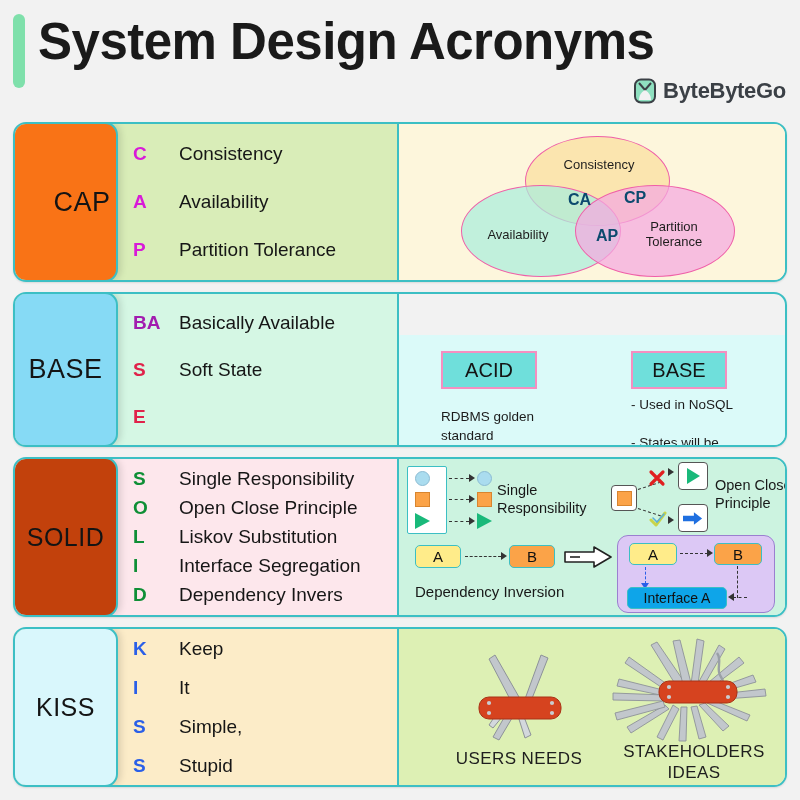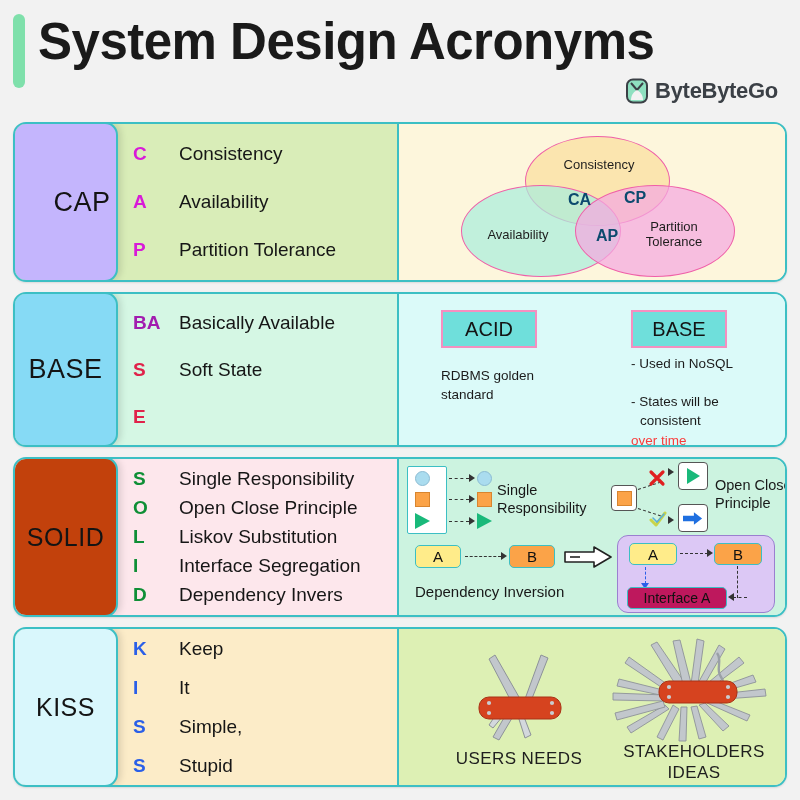--- a/index.html
+++ b/index.html
@@ -18,21 +18,21 @@
     position: absolute; left: 13px; top: 14px;
     width: 12px; height: 74px; border-radius: 6px;
     background: #7fe0ab;
   }
   .title {
     position: absolute; left: 38px; top: 12px;
     font-size: 51px; font-weight: bold; letter-spacing: -0.5px;
     color: #1a1a1a; white-space: nowrap;
   }
   .brand {
-    position: absolute; right: 22px; top: 78px;
+    position: absolute; right: 14px; top: 78px;
     display: flex; align-items: center; gap: 6px; text-align: center;
   }
   .brand-logo { width: 24px; height: 26px; display: block; }
   .brand-text {
     font-size: 22px; font-weight: bold; color: #3b4046; letter-spacing: -0.3px;
   }
 
   
   .card {
     position: absolute; left: 13px; width: 774px;
@@ -131,21 +131,21 @@
       <path d="M6 5 L12 12 L18 5" fill="none" stroke="#3b4046" stroke-width="2"></path>
       <path d="M6 22 C6 16 10 13 12 12 C14 13 18 16 18 22" fill="#f2f2f2" stroke="none"></path>
       <path d="M6 5 L6 22 M18 5 L18 22" stroke="#3b4046" stroke-width="0"></path>
     </svg>
     <div class="brand-text">ByteByteGo</div>
   </div>
 </div>
 
 <div class="card" id="card-cap">
   <div class="card-left" style="background: rgb(217, 237, 184);">
-    <div class="chip" style="background: #c4b5fd; padding-left: 33px;">
+    <div class="chip" style="background: #f97316; padding-left: 33px;">
       <span class="chip-label">CAP</span>
     </div>
     <div class="items">
       <div class="item">
         <span class="key" style="color: rgb(216, 26, 216);">C</span>
         <span class="val">Consistency</span>
       </div>
       <div class="item">
         <span class="key" style="color: rgb(216, 26, 216);">A</span>
         <span class="val">Availability</span>
@@ -188,21 +188,21 @@
       </div>
       <div class="item">
         <span class="key" style="color: rgb(224, 34, 74);">S</span>
         <span class="val">Soft State</span>
       </div>
       <div class="item">
         <span class="key" style="color: rgb(224, 34, 74);">E</span>
       </div>
     </div>
   </div>
-  <div class="card-right" style="background: rgb(219, 250, 249);">
+  <div class="card-right" style="background: rgb(219, 250, 249); margin-top: 41px;">
     <div class="tagbox" style="left:42px; top:16px; width:96px; height:38px;">ACID</div>
     <div class="tagnote" style="left:42px; top:72px; width:130px;">
       <span>RDBMS golden</span><br>
       <span>standard</span>
     </div>
 
     <div class="tagbox" style="left:232px; top:16px; width:96px; height:38px;">BASE</div>
     <div class="tagnote" style="left:232px; top:60px; width:160px;">
       <span>- Used in NoSQL</span><br>
       <span style="display:inline-block;height:6px"></span><br>
@@ -302,21 +302,21 @@
       <path d="M6 11 L16 11" stroke="#222" stroke-width="1.6"></path>
     </svg>
 
     <div class="di-panel" style="left:218px; top:76px; width:158px; height:78px;"></div>
     <div class="ab-node" style="left:230px; top:84px; width:48px; height:22px; background:#ffec8a;">A</div>
     <div class="dash-line" style="left:281px; top:94px; width:28px;"></div>
     <div class="arrow-head" style="left:308px; top:90px;"></div>
     <div class="ab-node" style="left:315px; top:84px; width:48px; height:22px; background:#fba348;">B</div>
     <div style="position:absolute; left:246px; top:108px; border-left:1.6px dashed #2a5fe8; height:17px;"></div>
     <div style="position:absolute; left:242px; top:124px; width:0;height:0;border-left:4px solid transparent;border-right:4px solid transparent;border-top:6px solid #2a5fe8;"></div>
-    <div class="ab-node" style="left:228px; top:128px; width:100px; height:22px; background:#be185d; font-size:14px;">Interface A</div>
+    <div class="ab-node" style="left:228px; top:128px; width:100px; height:22px; background:#0ea5e9; font-size:14px;">Interface A</div>
     <div class="dash-vline" style="left:338px; top:107px; height:32px;"></div>
     <div class="dash-line" style="left:334px; top:138px; width:14px;"></div>
     <div class="arrow-head-left" style="left:329px; top:134px;"></div>
 
     <div class="diag-label" style="left:16px; top:124px; width:200px; font-size:15px;">Dependency Inversion</div>
   </div>
 </div>
 
 <div class="card" id="card-kiss">
   <div class="card-left" style="background: rgb(252, 236, 200);">

